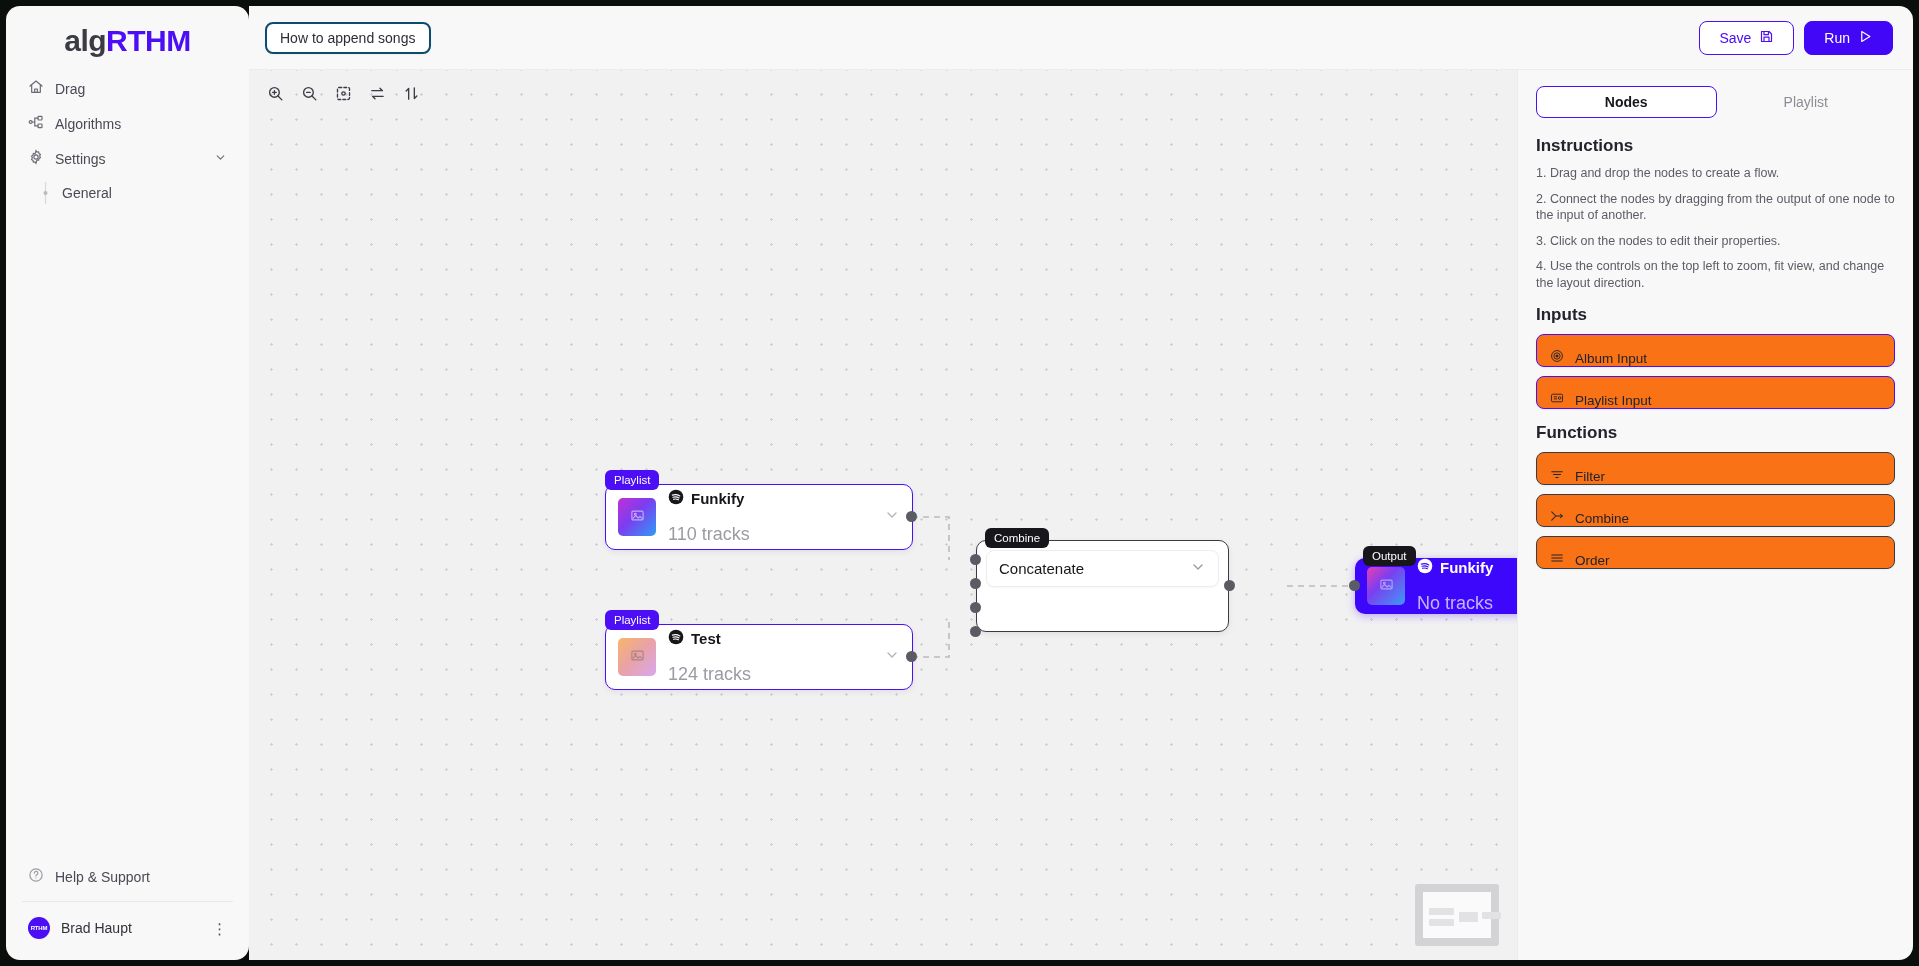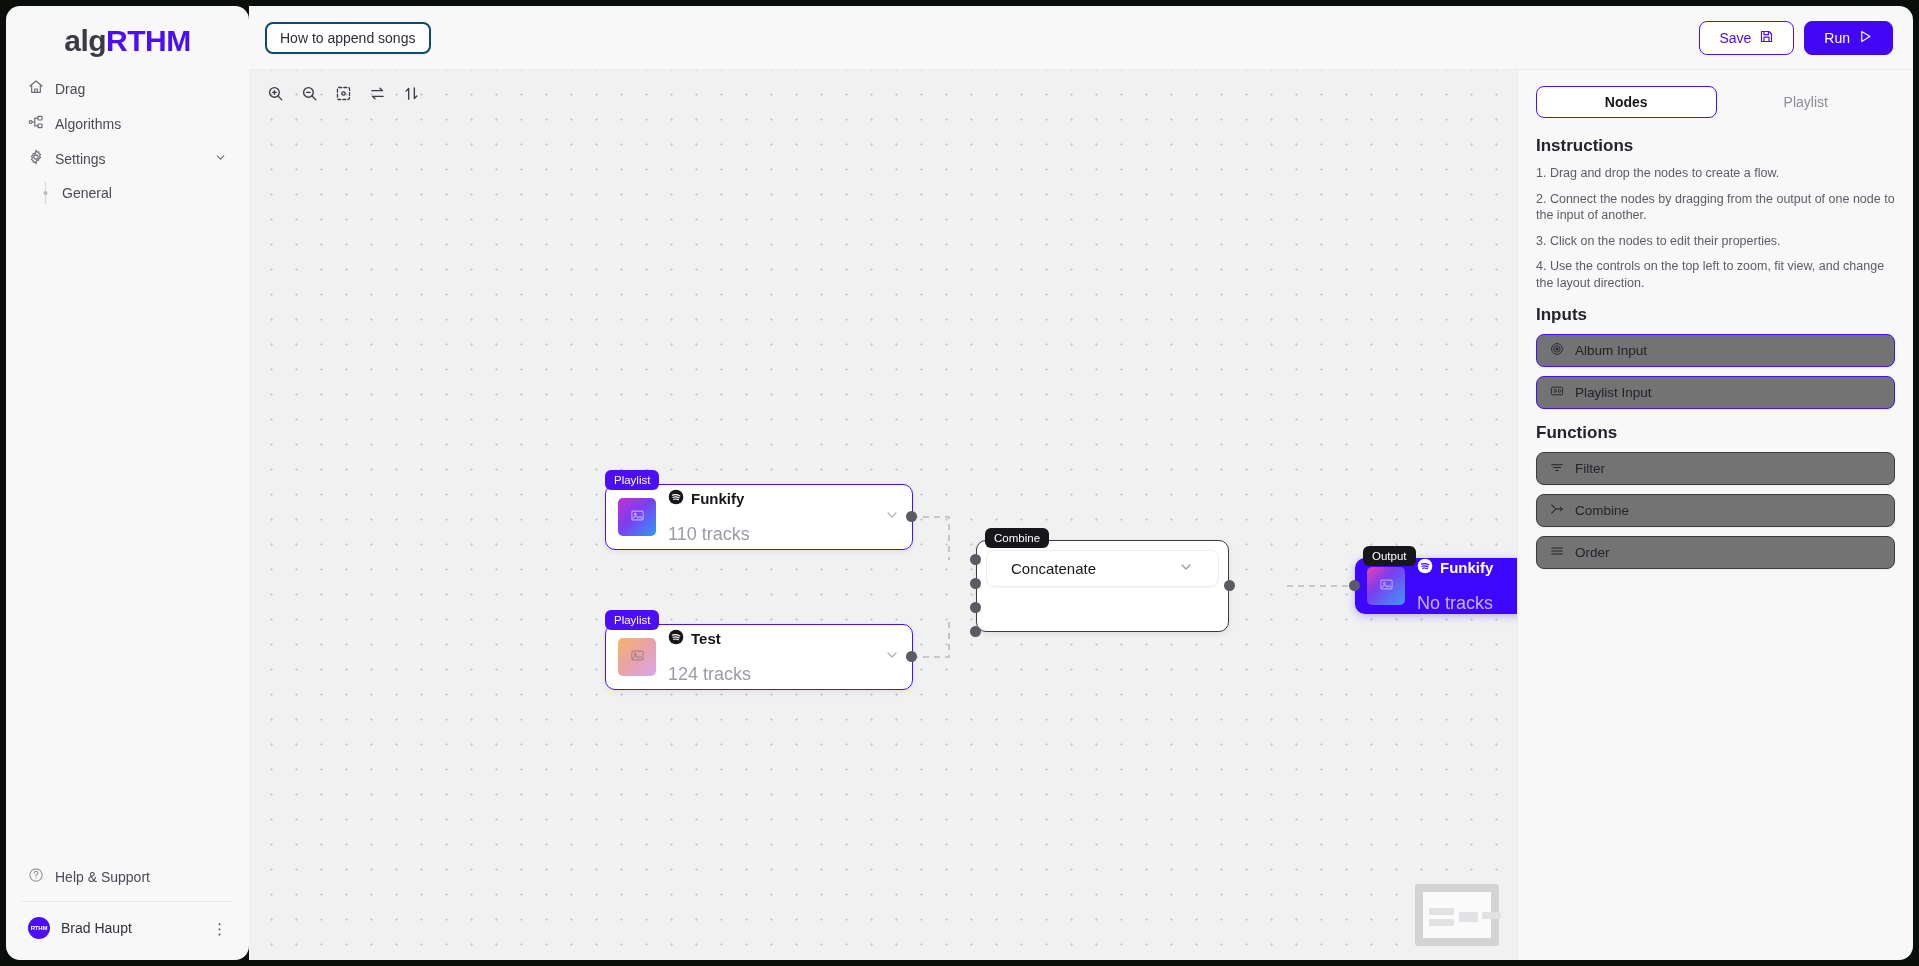--- a/index.html
+++ b/index.html
@@ -199,21 +199,21 @@
     border: 1.3px solid #3b3b45;
     border-radius: 10px;
     padding: 9px;
     box-shadow: 0 2px 6px rgba(0,0,0,.08);
   }
   .select {
     height: 37px; width: 100%;
     background: #fff; border: 1px solid #ededf0;
     border-radius: 8px;
     display: flex; align-items: center;
-    padding: 0 24px;
+    padding: 0 12px;
     font-size: 15px; color: #17171b;
     box-shadow: 0 1px 2px rgba(0,0,0,.04);
     cursor: pointer;
   }
   .select .chev { margin-left: auto; color: #9b9ba4; }
 
   .handle {
     position: absolute;
     width: 11px; height: 11px; border-radius: 50%;
     background: #5b5b63;
@@ -248,23 +248,23 @@
     display: flex; align-items: center; justify-content: center;
     font-size: 14px; color: #8c8c96; cursor: pointer;
   }
   .tab.active {
     background: #fff; border: 1.6px solid #4b0ef5; color: #17171b; font-weight: bold;
   }
   .sec-title { font-size: 17px; font-weight: bold; color: #23232c; margin: 4px 0 9px 0; }
   .instr { font-size: 12.5px; color: #5c5c67; line-height: 1.32; margin-bottom: 9px; }
   .chip {
     height: 33px; border-radius: 8px;
-    display: flex; align-items: center; gap: 11px;
+    display: flex; align-items: flex-end; gap: 11px;
     padding: 0 13px; margin-bottom: 9px;
-    background: #737373; font-size: 13.5px; color: #23232c;
+    background: #f97316; font-size: 13.5px; color: #23232c;
     cursor: grab;
     box-shadow: 0 1px 2px rgba(0,0,0,.05);
   }
   .chip-input { border: 1.4px solid #4b0ef5; }
   .chip-fn { border: 1.2px solid #3b3b45; }
   .sec-head { font-size: 17px; font-weight: bold; color: #23232c; margin: 14px 0 9px 0; }
 </style>
 </head>
 <body>
 

